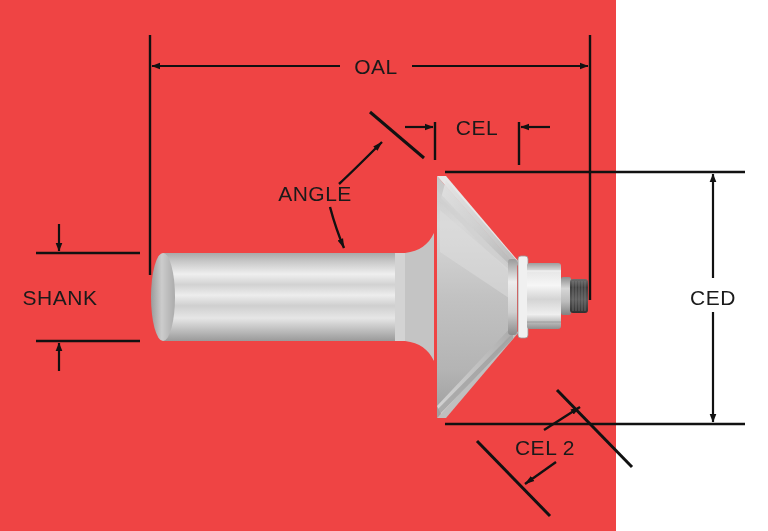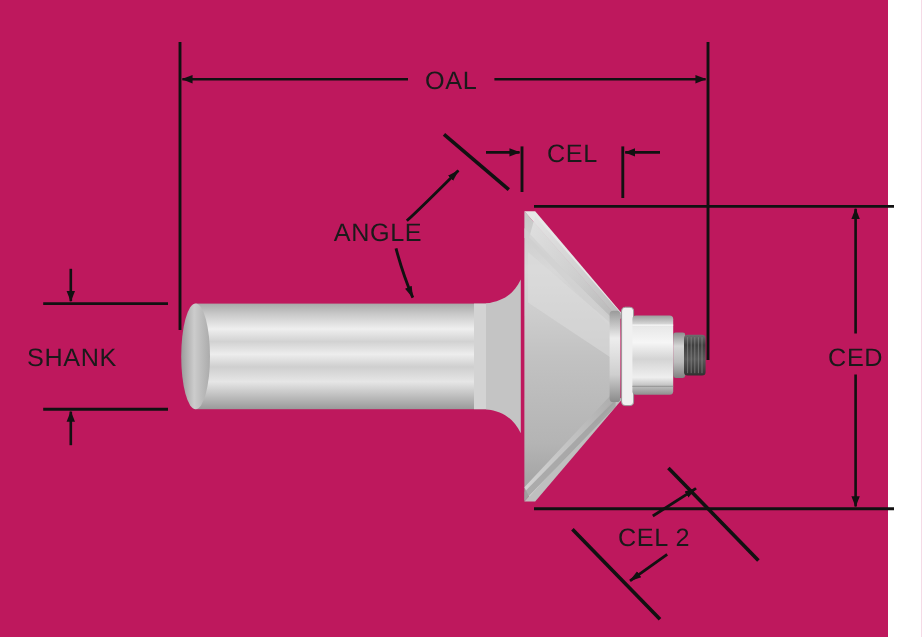--- a/index.html
+++ b/index.html
@@ -3,21 +3,21 @@
 <meta charset="utf-8">
 <title>Router Bit Dimension Diagram</title>
 <style>
   html,body{margin:0;padding:0;background:#ffffff;}
   body{
     width:768px;height:531px;
     font-family:"Liberation Sans", sans-serif;
     overflow:hidden;
     position:relative;
   }
-  #stage{position:relative;width:740px;height:531px;background:#be185d;text-decoration:underline;}
+  #stage{position:relative;width:616px;height:531px;background:#ef4444;text-decoration:underline;}
   svg#drawing{position:absolute;left:0;top:0;width:768px;height:531px;}
   .lbl{
     font-family:"Liberation Sans", sans-serif;
     font-size:21px;
     fill:#1a1a1a;
     letter-spacing:0.5px;
   }
 </style>
 </head>
 <body>

